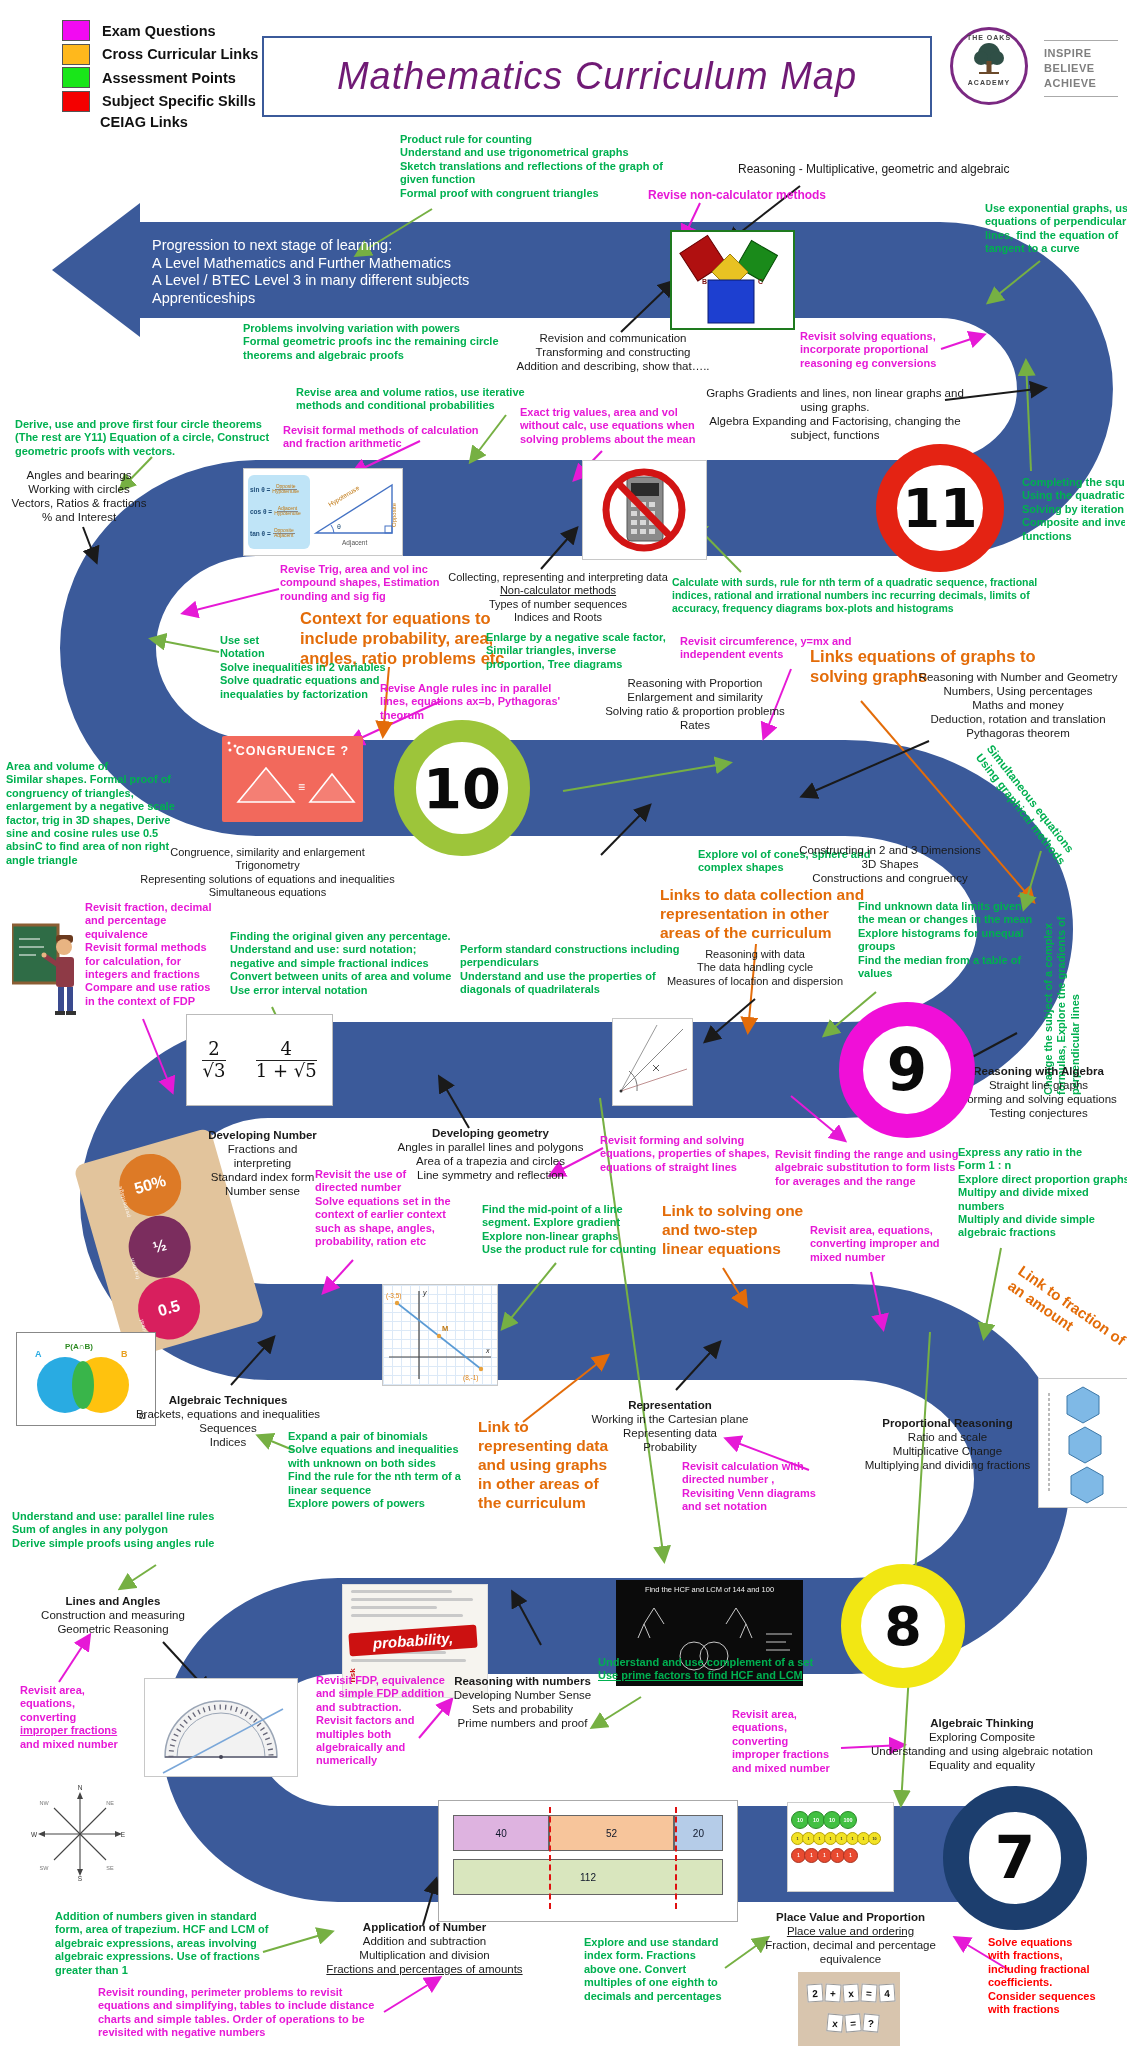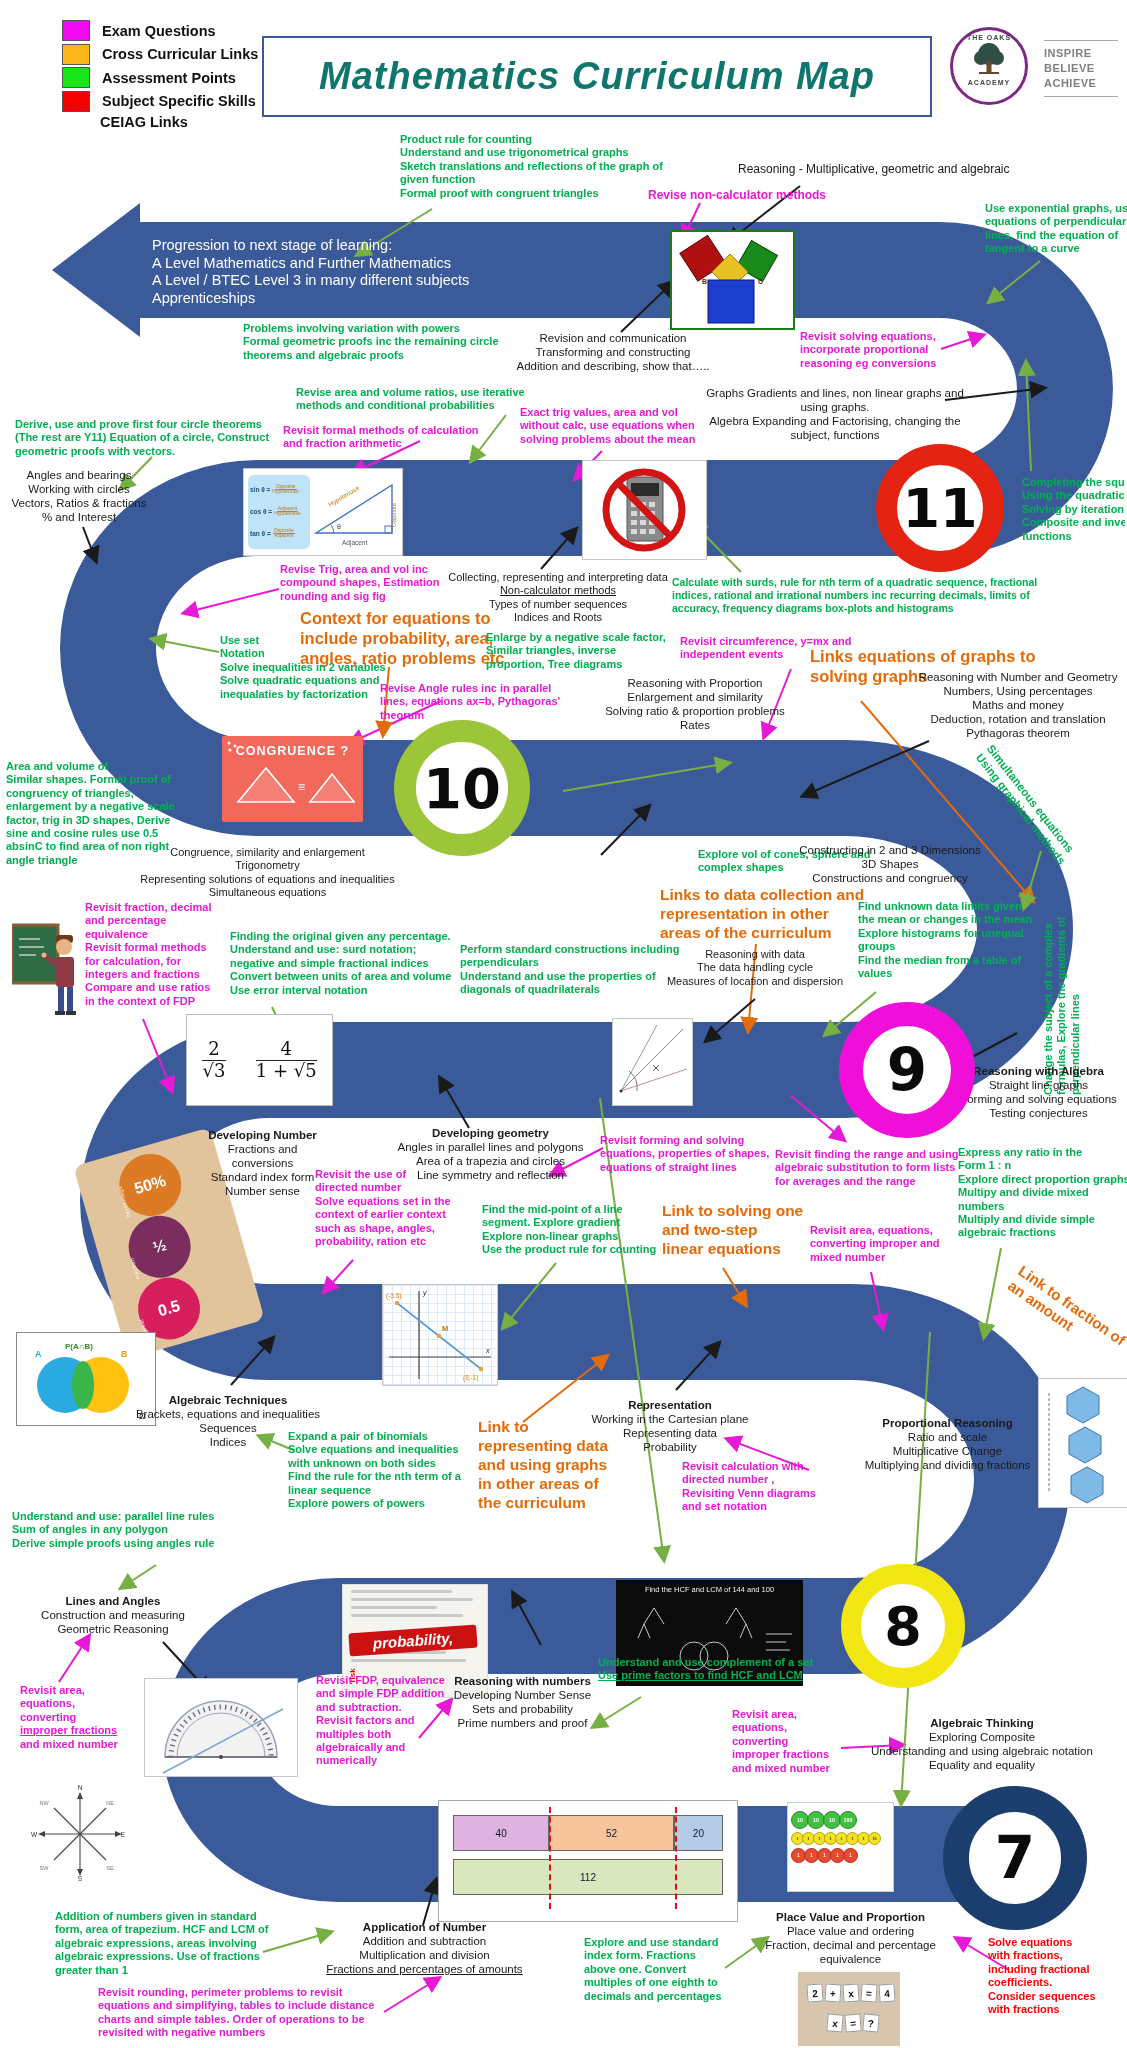--- a/index.html
+++ b/index.html
@@ -15,21 +15,21 @@
   .c-r{color:#FF0000;font-weight:bold}
   .c-k{color:#1a1a1a}
   .c-w{color:#ffffff}
   .center{text-align:center}
   
   .legend-row{position:absolute;display:flex;align-items:center;gap:12px}
   .legend-sq{width:26px;height:19px;border:1px solid #555}
   .legend-label{font-size:14.5px;color:#111;font-weight:600;white-space:nowrap}
   
   #title-box{position:absolute;left:262px;top:36px;width:666px;height:77px;border:2px solid #3B5A9A;background:#fff;display:flex;align-items:center;justify-content:center}
-  #title-box .t{font-size:38px;font-weight:bold;font-style:italic;color:#0f766e;letter-spacing:1px}
+  #title-box .t{font-size:38px;font-weight:normal;font-style:italic;color:#701a75;letter-spacing:1px}
   
   #logo{position:absolute;left:950px;top:27px;width:78px;height:78px;border:3px solid #7B2982;border-radius:50%;background:#fff;text-align:center;box-sizing:border-box}
   #logo .lt{font-size:7px;color:#444;font-weight:bold;margin-top:4px;letter-spacing:1px}
   #logo .lb{font-size:7px;color:#444;font-weight:bold;letter-spacing:1px}
   #motto{position:absolute;left:1044px;top:40px;width:74px;border-top:1px solid #aaa;border-bottom:1px solid #aaa;padding:5px 0;color:#7F7F7F;font-size:11px;font-weight:bold;line-height:1.35;letter-spacing:.5px}
   
   .badge{position:absolute;border-radius:50%;background:#fff;display:flex;align-items:center;justify-content:center;box-sizing:border-box;font-weight:bold;color:#0a0a0a;font-family:"DejaVu Sans",sans-serif}
   
   .img-box{position:absolute;background:#fff}
   .bordered{border:1px solid #c8c8c8}
@@ -697,21 +697,21 @@
       </div>
       <div class="note c-k center" style="left: 950px; top: 1064px; width: 177px; font-size: 11.5px;">
         <div style="font-weight: bold;">Reasoning with Algebra</div>
         <div>Straight line graphs</div>
         <div>Forming and solving equations</div>
         <div>Testing conjectures</div>
       </div>
       <div class="note c-k center" style="left: 205px; top: 1128px; width: 115px; font-size: 11.5px;">
         <div style="font-weight: bold;">Developing Number</div>
         <div>Fractions and</div>
-        <div>conversions</div>
+        <div>interpreting</div>
         <div>Standard index form</div>
         <div>Number sense</div>
       </div>
       <div class="note c-k center" style="left: 388px; top: 1126px; width: 205px; font-size: 11.5px;">
         <div style="font-weight: bold;">Developing geometry</div>
         <div>Angles in parallel lines and polygons</div>
         <div>Area of a trapezia and circles</div>
         <div>Line symmetry and reflection</div>
       </div>
       <div class="note c-m" style="left: 315px; top: 1168px; width: 140px; font-size: 11px;">
@@ -870,21 +870,21 @@
       </div>
       <div class="note c-g" style="left: 584px; top: 1936px; width: 145px; font-size: 11px;">
         <div>Explore and use standard</div>
         <div>index form.  Fractions</div>
         <div>above one.   Convert</div>
         <div>multiples of one eighth to</div>
         <div>decimals and percentages</div>
       </div>
       <div class="note c-k center" style="left: 758px; top: 1910px; width: 185px; font-size: 11.5px;">
         <div style="font-weight: bold;">Place Value and Proportion</div>
-        <div style="">Place value and ordering</div>
+        <div style="text-decoration: underline;">Place value and ordering</div>
         <div>Fraction, decimal and percentage</div>
         <div>equivalence</div>
       </div>
       <div class="note c-r" style="left: 988px; top: 1936px; width: 120px; font-size: 11px;">
         <div>Solve equations</div>
         <div>with fractions,</div>
         <div>including fractional</div>
         <div>coefficients.</div>
         <div>Consider sequences</div>
         <div>with fractions</div>

